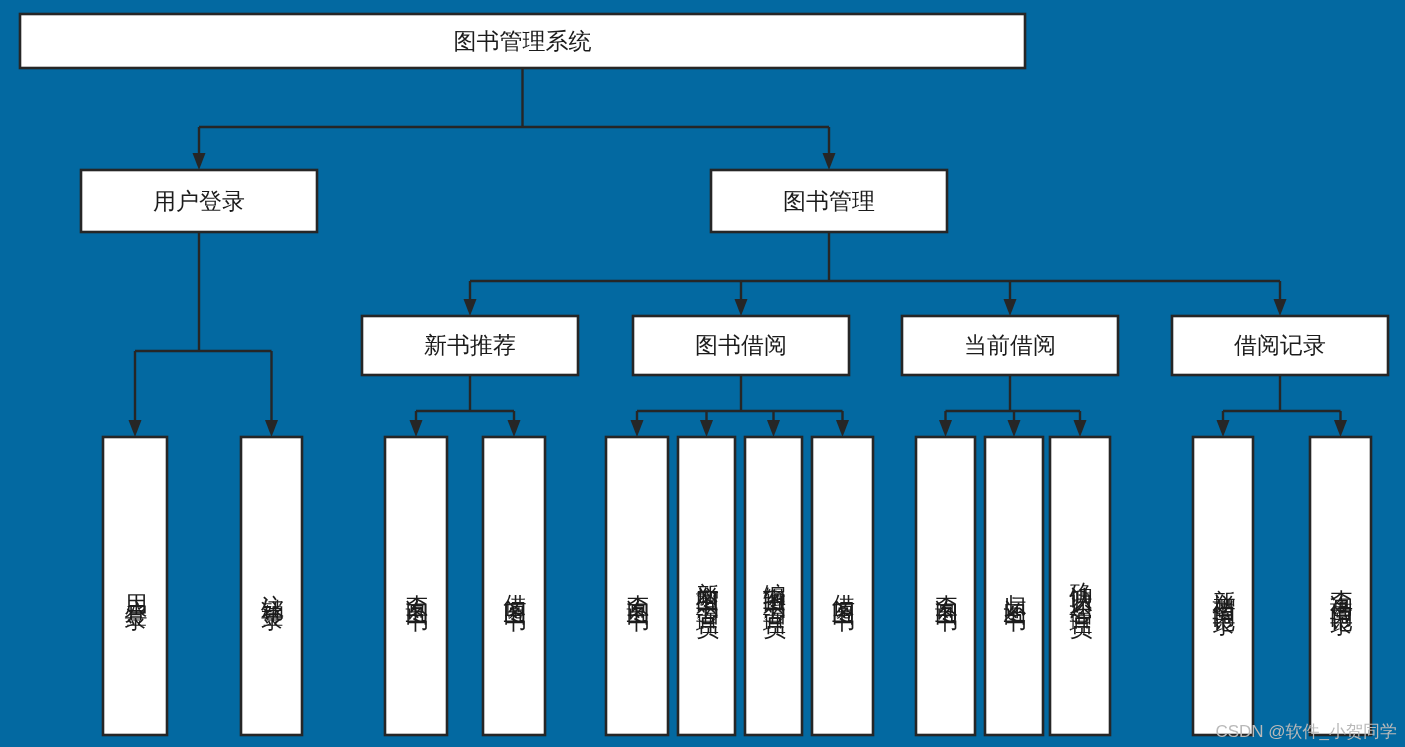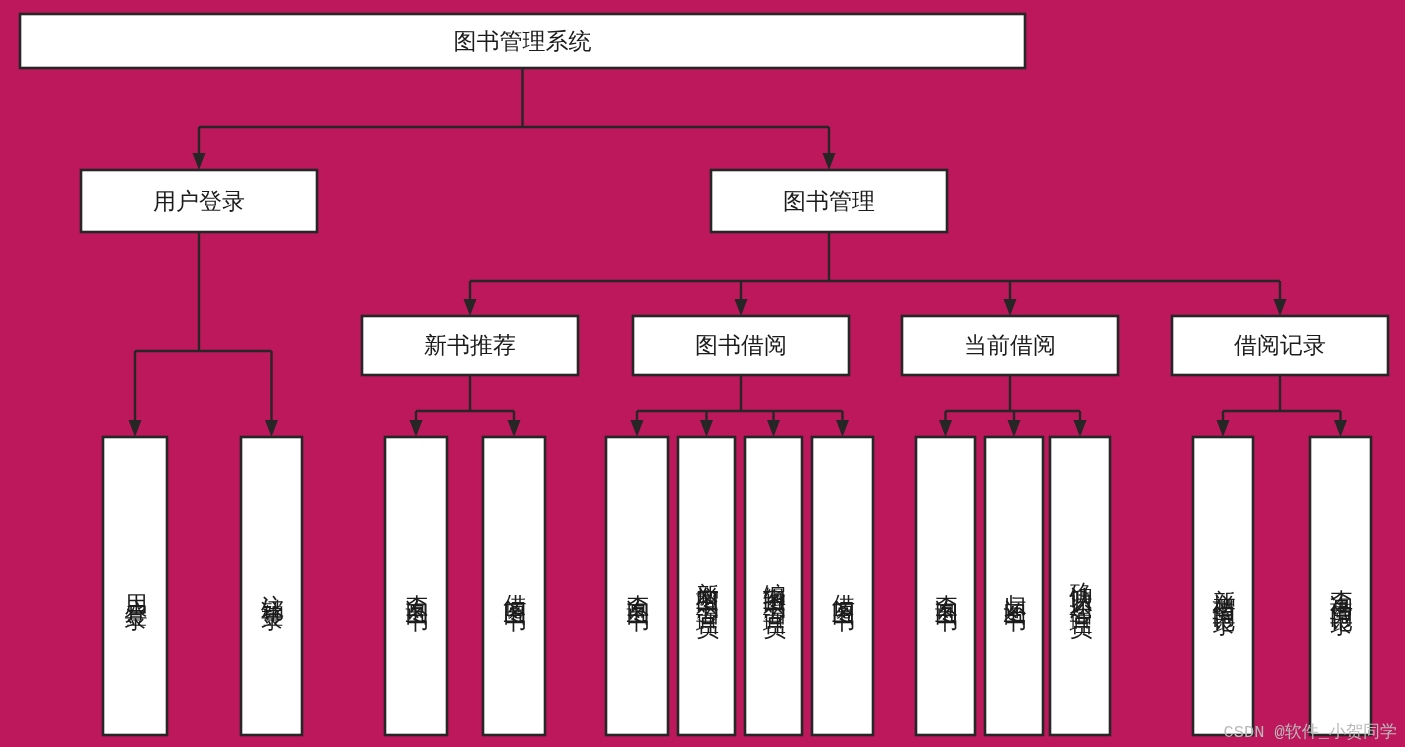--- a/index.html
+++ b/index.html
@@ -8,21 +8,21 @@
     padding: 0;
     background: #ffffff;
   }
   body {
     font-family: "DejaVu Sans", "Liberation Sans", sans-serif;
   }
   #diagram-root {
     position: relative;
     width: 1405px;
     height: 747px;
-    background: #be185d;
+    background: #0369a1;
     overflow: hidden;
   }
   svg#tree-svg {
     position: absolute;
     left: 0;
     top: 0;
     width: 1405px;
     height: 747px;
     display: block;
   }
@@ -56,21 +56,21 @@
     text-orientation: upright;
     glyph-orientation-vertical: 0;
     letter-spacing: 5px;
   }
   .watermark-text {
     position: absolute;
     right: 8px;
     bottom: 4px;
     font-size: 17px;
     color: #b9b9b9;
-    font-family: Liberation Mono, monospace;
+    font-family: Liberation Sans, sans-serif;
     white-space: nowrap;
     pointer-events: none;
   }
 </style>
 </head>
 <body>
 
 <div id="diagram-root">
 
   <svg id="tree-svg" viewBox="0 0 1405 747" xmlns="http://www.w3.org/2000/svg">

